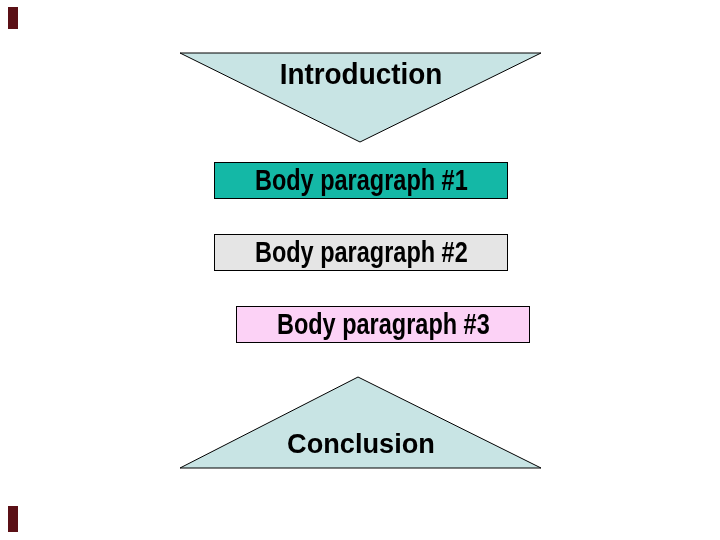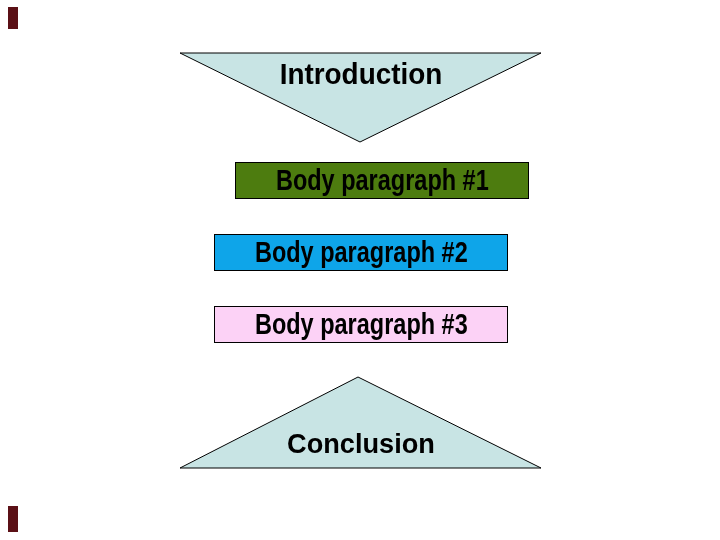--- a/index.html
+++ b/index.html
@@ -37,29 +37,29 @@
 <div class="slide" style="background-color: rgb(255, 255, 255);">
 
   <div class="accent accent-top" style="background-color: rgb(91, 16, 22);"></div>
   <div class="accent accent-bottom" style="background-color: rgb(91, 16, 22);"></div>
 
   <svg class="tri tri-top" viewBox="0 0 364 92">
     <polygon points="1,1 362,1 181,90" stroke-width="1" fill="#c8e4e4" stroke="#000000"></polygon>
   </svg>
   <div class="label intro-label">Introduction</div>
 
-  <div class="bodybox bodybox-1" style="background-color: #4d7c0f; border-color: rgb(0, 0, 0); margin-left: 21px;">
+  <div class="bodybox bodybox-1" style="background-color: #14b8a6; border-color: rgb(0, 0, 0);">
     <span class="boxtext">Body paragraph #1</span>
   </div>
 
-  <div class="bodybox bodybox-2" style="background-color: #0ea5e9; border-color: rgb(0, 0, 0);">
+  <div class="bodybox bodybox-2" style="background-color: #e5e5e5; border-color: rgb(0, 0, 0);">
     <span class="boxtext">Body paragraph #2</span>
   </div>
 
-  <div class="bodybox bodybox-3" style="background-color: rgb(252, 210, 246); border-color: rgb(0, 0, 0);">
+  <div class="bodybox bodybox-3" style="background-color: rgb(252, 210, 246); border-color: rgb(0, 0, 0); margin-left: 22px;">
     <span class="boxtext">Body paragraph #3</span>
   </div>
 
   <svg class="tri tri-bottom" viewBox="0 0 364 94">
     <polygon points="179,2 1,93 362,93" stroke-width="1" fill="#c8e4e4" stroke="#000000"></polygon>
   </svg>
   <div class="label conclusion-label">Conclusion</div>
 
 </div>
 

